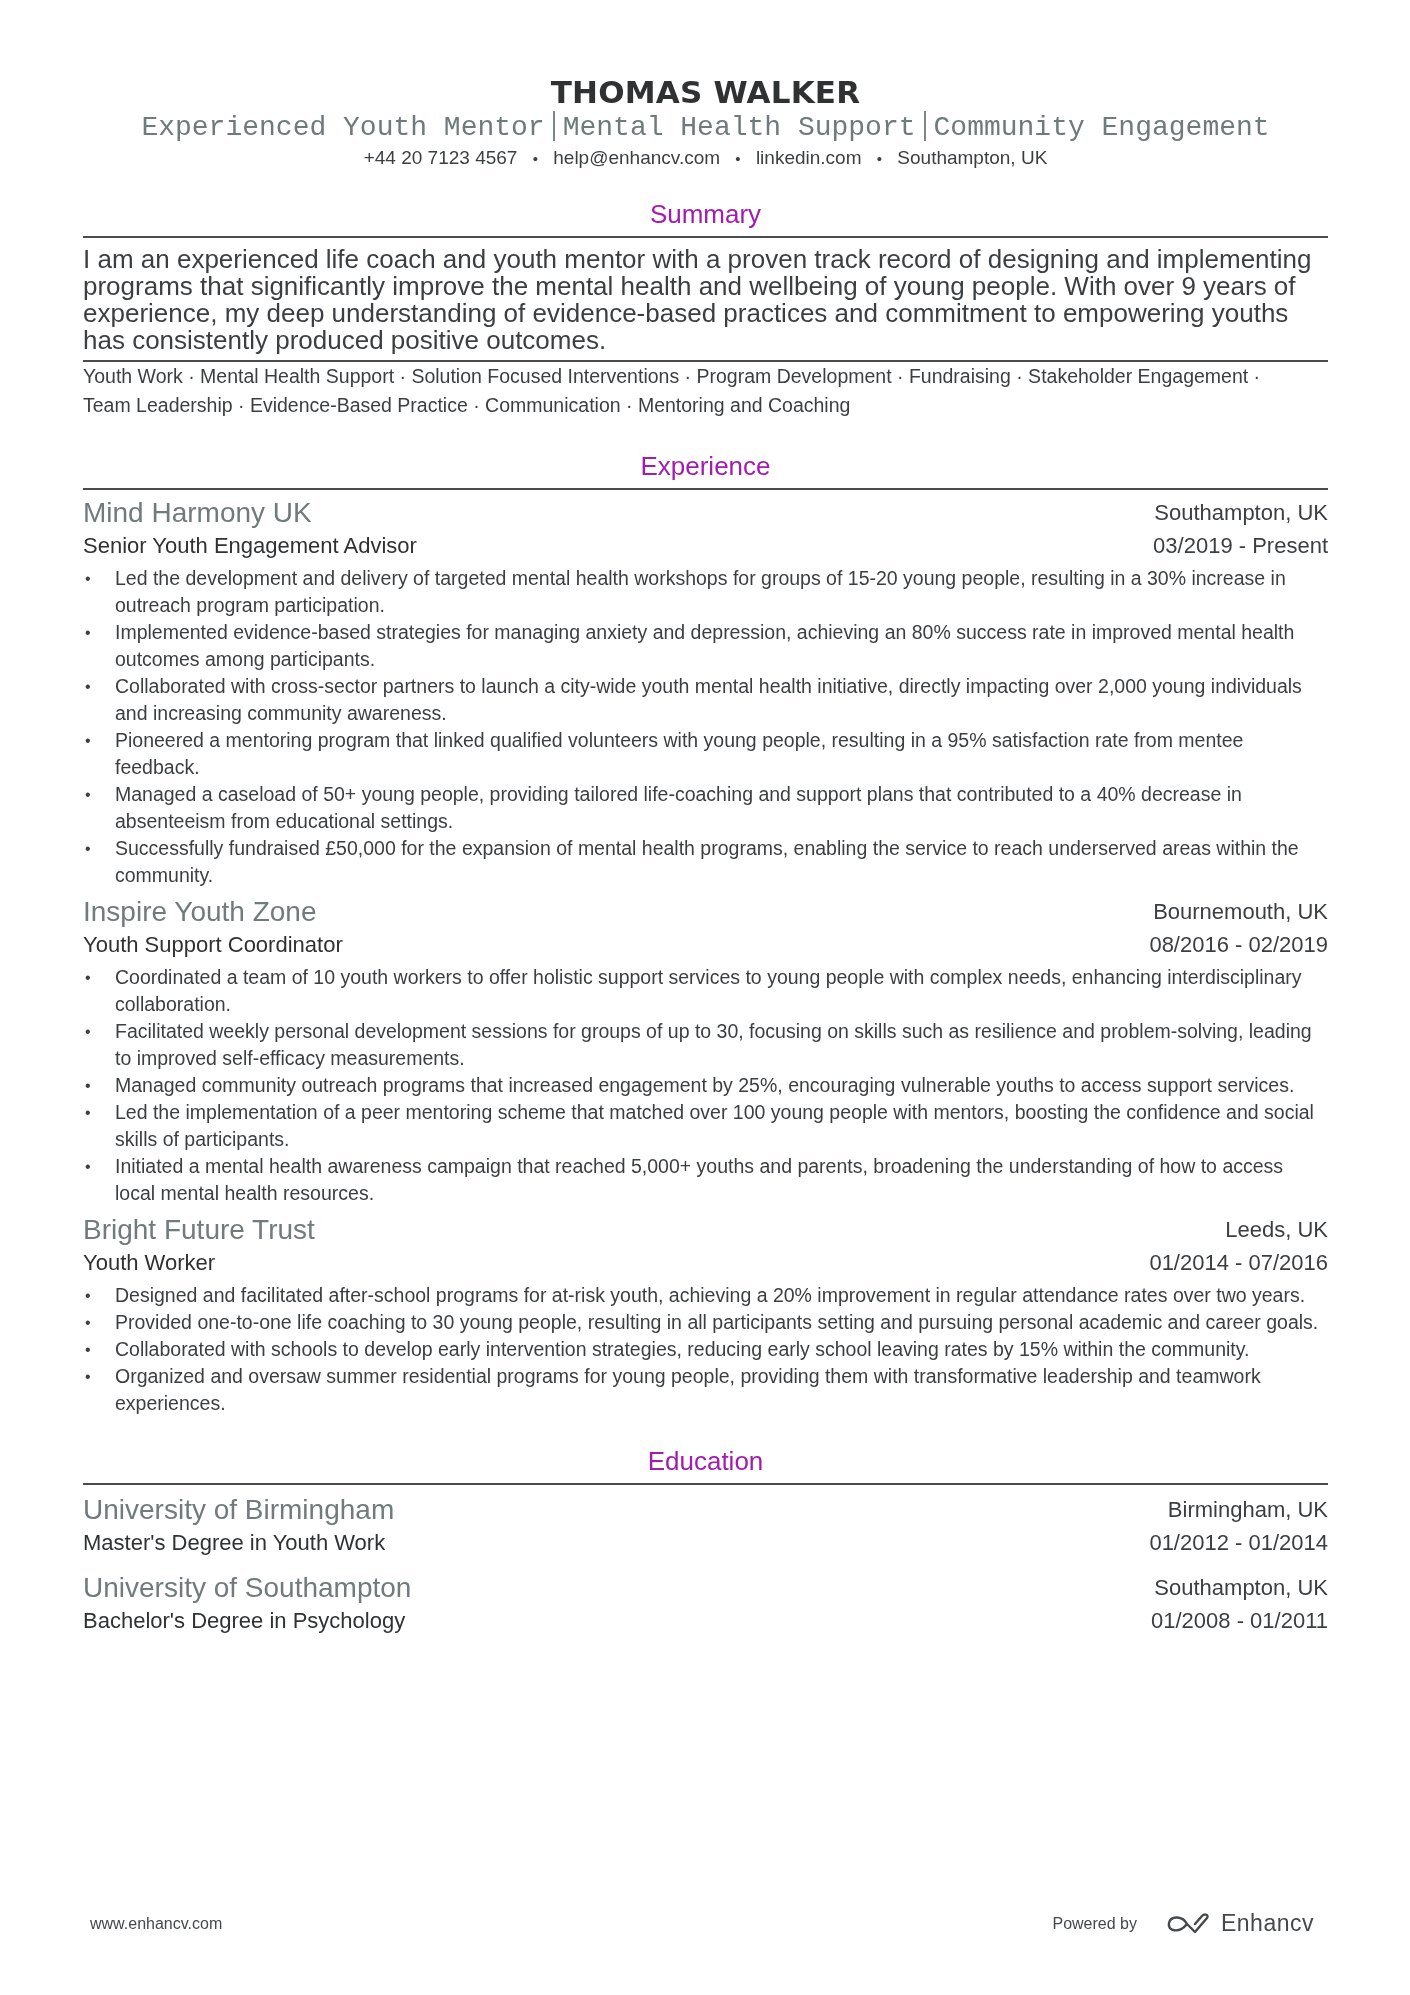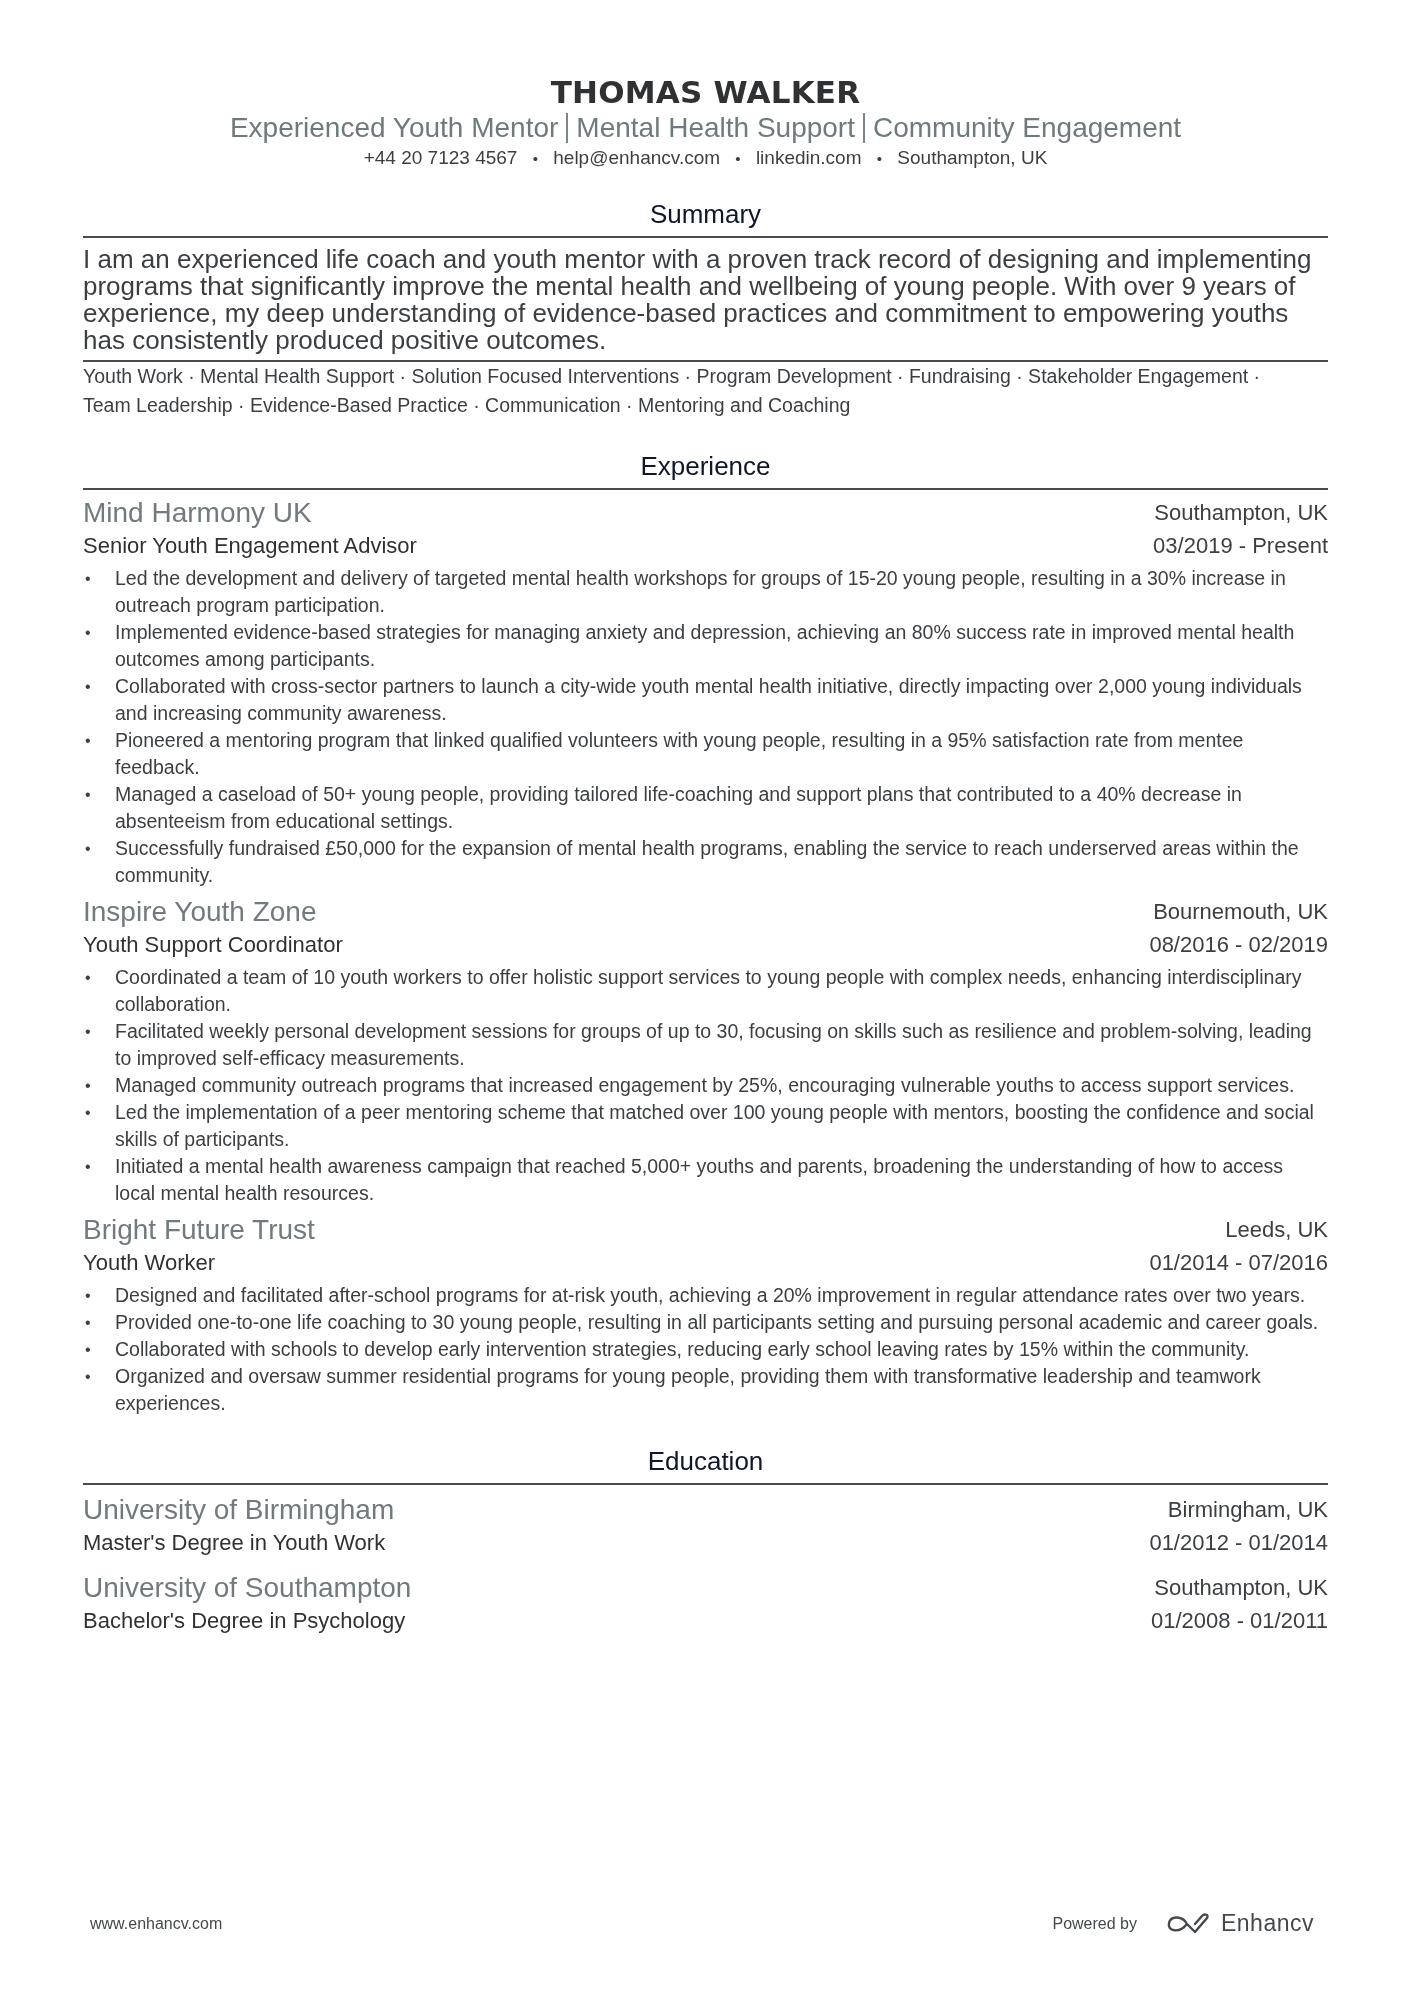--- a/index.html
+++ b/index.html
@@ -1,25 +1,25 @@
 <!DOCTYPE html>
 <html><head>
 <meta charset="utf-8">
 <style>
   html, body { margin: 0; padding: 0; background: #ffffff; }
   body { width: 1410px; height: 1995px; position: relative; overflow: hidden;
          font-family: "Liberation Sans", "DejaVu Sans", sans-serif; color: #3a3d40; }
   .page { position: absolute; left: 83px; top: 0; width: 1245px; }
   .header { text-align: center; padding-top: 73px; }
   .name { font-family: "DejaVu Sans", sans-serif; font-weight: bold; font-size: 31px; color: #2f3133; letter-spacing: 0.2px; line-height: 38px; }
-  .headline { font-size: 28px; color: #6f7a7c; line-height: 34px; margin-top: 0px; }
+  .headline { font-size: 28px; color: #6f7a7c; line-height: 34px; margin-top: 0px; font-family: Liberation Mono, monospace; }
   .headline .sep { display: inline-block; width: 2px; height: 30px; background: #7c8587; vertical-align: -6px; margin: 0 8px; }
   .contact { font-size: 19px; color: #3c3f42; line-height: 26px; margin-top: 0px; }
   .contact .dot { margin: 0 10px; font-size: 15px; }
-  .section-title { text-align: center; font-size: 26px; color: #0f172a; line-height: 32px; }
+  .section-title { text-align: center; font-size: 26px; color: #a21caf; line-height: 32px; }
   .rule { height: 2px; background: #4a4d50; margin-top: 6px; }
   .summary-title { margin-top: 26px; }
   .summary-text { font-size: 26px; line-height: 27px; color: #3c3f42; margin-top: 8px; }
   .skills-title { margin-top: 22px; }
   .skills-text { font-size: 19.5px; line-height: 29px; color: #3c3f42; }
   .exp-title { margin-top: 30px; }
   .entry { margin-top: 6px; }
   .row { display: flex; justify-content: space-between; align-items: flex-end; }
   .org { font-size: 28px; color: #717b7d; line-height: 34px; }
   .loc { font-size: 22px; color: #3c3f42; line-height: 34px; }

